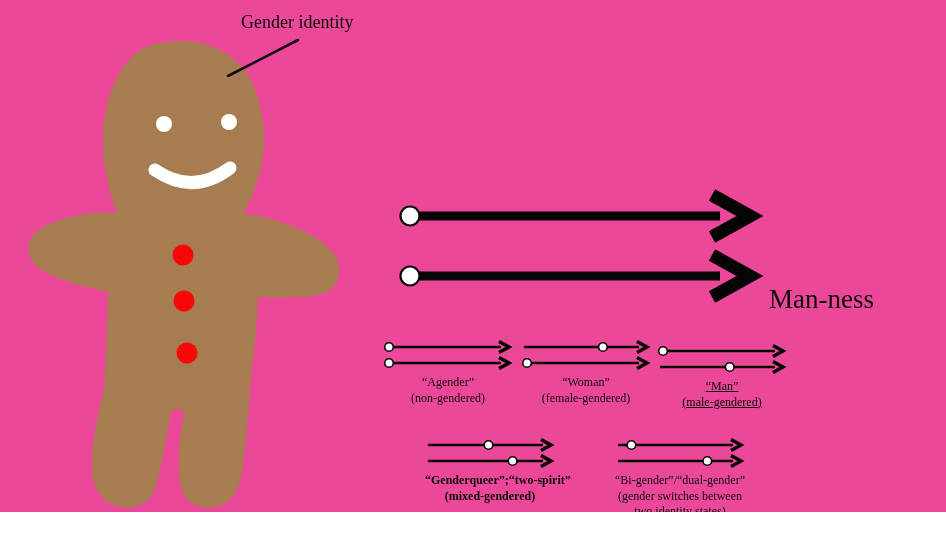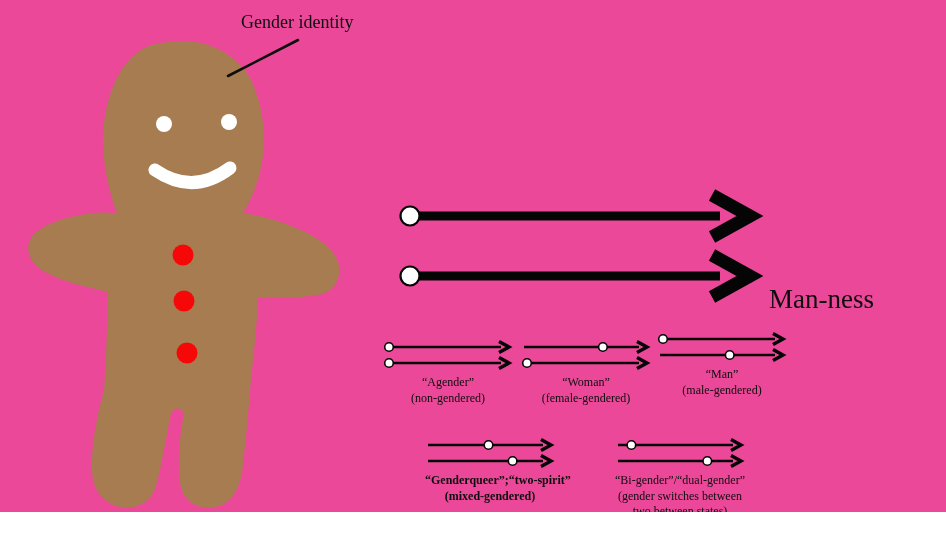--- a/index.html
+++ b/index.html
@@ -121,21 +121,21 @@
           </g>
           <g>
             <line x1="3" y1="23" x2="118" y2="23" stroke="#050505" stroke-width="2.7"></line>
             <polyline points="116,17.5 126,23 116,28.5" fill="none" stroke="#050505" stroke-width="3.4"></polyline>
             <circle cx="6.0" cy="23" r="4.3" fill="#ffffff" stroke="#050505" stroke-width="1.6"></circle>
           </g>
         </svg>
         <div class="ex-line ex-title">“Woman”</div>
         <div class="ex-line">(female-gendered)</div>
       </div>
-      <div class="example" style="left: 657px; top: 332px;">
+      <div class="example" style="left: 657px; top: 344px; text-decoration: underline;">
         <svg width="130" height="30">
           <g>
             <line x1="3" y1="7" x2="118" y2="7" stroke="#050505" stroke-width="2.7"></line>
             <polyline points="116,1.5 126,7 116,12.5" fill="none" stroke="#050505" stroke-width="3.4"></polyline>
             <circle cx="6.0" cy="7" r="4.3" fill="#ffffff" stroke="#050505" stroke-width="1.6"></circle>
           </g>
           <g>
             <line x1="3" y1="23" x2="118" y2="23" stroke="#050505" stroke-width="2.7"></line>
             <polyline points="116,17.5 126,23 116,28.5" fill="none" stroke="#050505" stroke-width="3.4"></polyline>
             <circle cx="72.7" cy="23" r="4.3" fill="#ffffff" stroke="#050505" stroke-width="1.6"></circle>
@@ -168,17 +168,17 @@
             <circle cx="16.4" cy="7" r="4.3" fill="#ffffff" stroke="#050505" stroke-width="1.6"></circle>
           </g>
           <g>
             <line x1="3" y1="23" x2="118" y2="23" stroke="#050505" stroke-width="2.7"></line>
             <polyline points="116,17.5 126,23 116,28.5" fill="none" stroke="#050505" stroke-width="3.4"></polyline>
             <circle cx="92.3" cy="23" r="4.3" fill="#ffffff" stroke="#050505" stroke-width="1.6"></circle>
           </g>
         </svg>
         <div class="ex-line ex-title">“Bi-gender”/“dual-gender”</div>
         <div class="ex-line">(gender switches between</div>
-        <div class="ex-line">two between states)</div>
+        <div class="ex-line">two identity states)</div>
       </div>
     </div>
 
 </div>
 
 </body></html>

